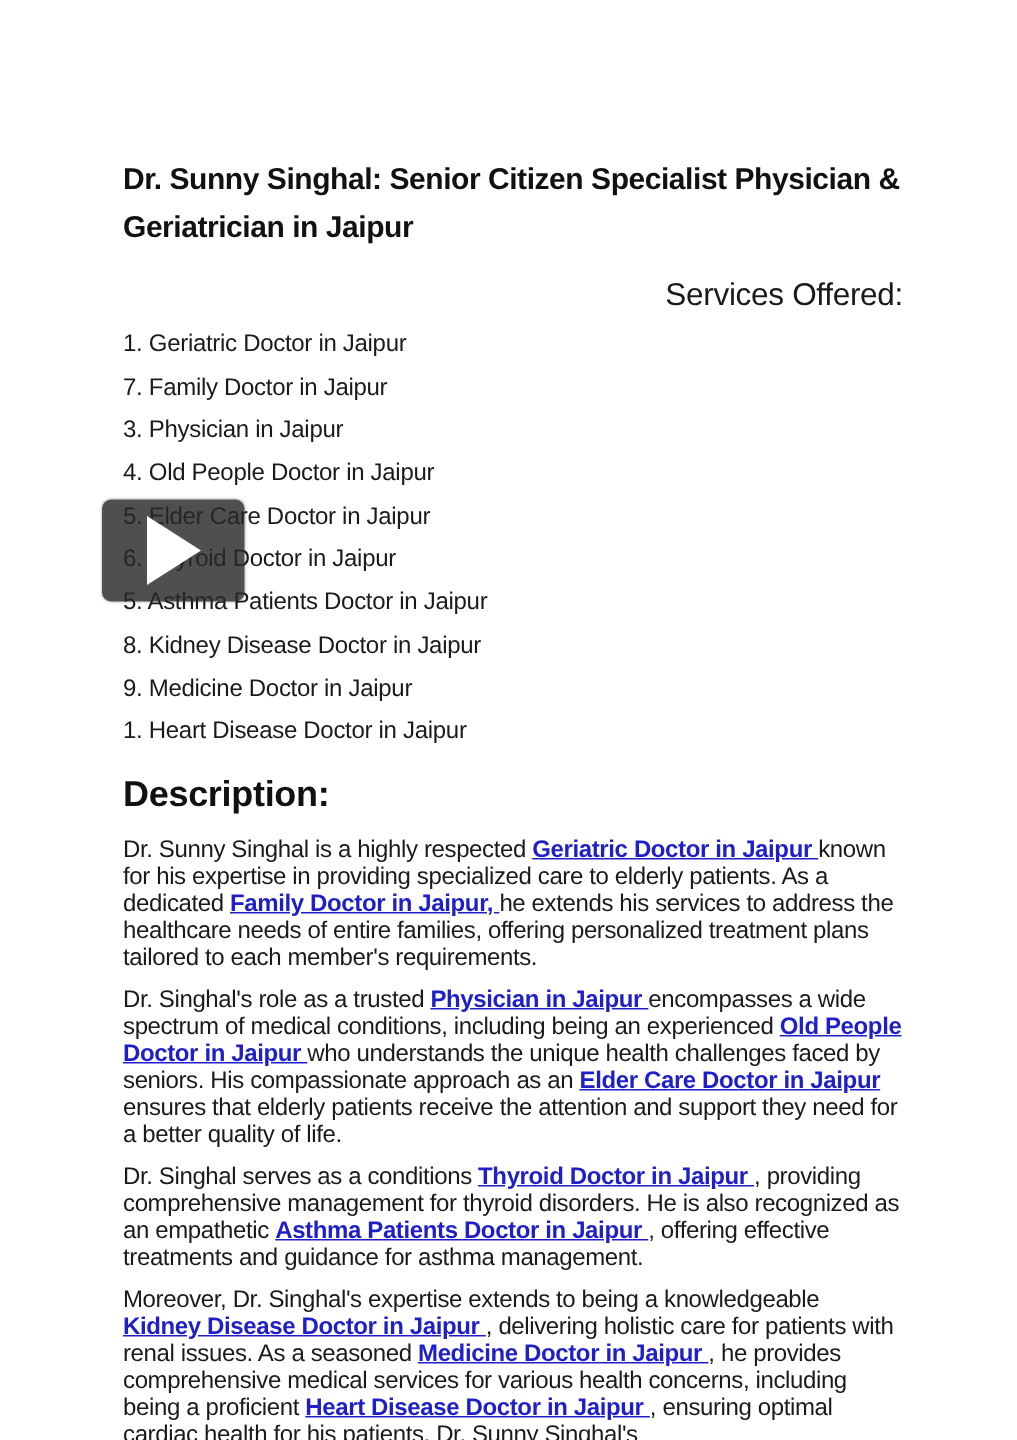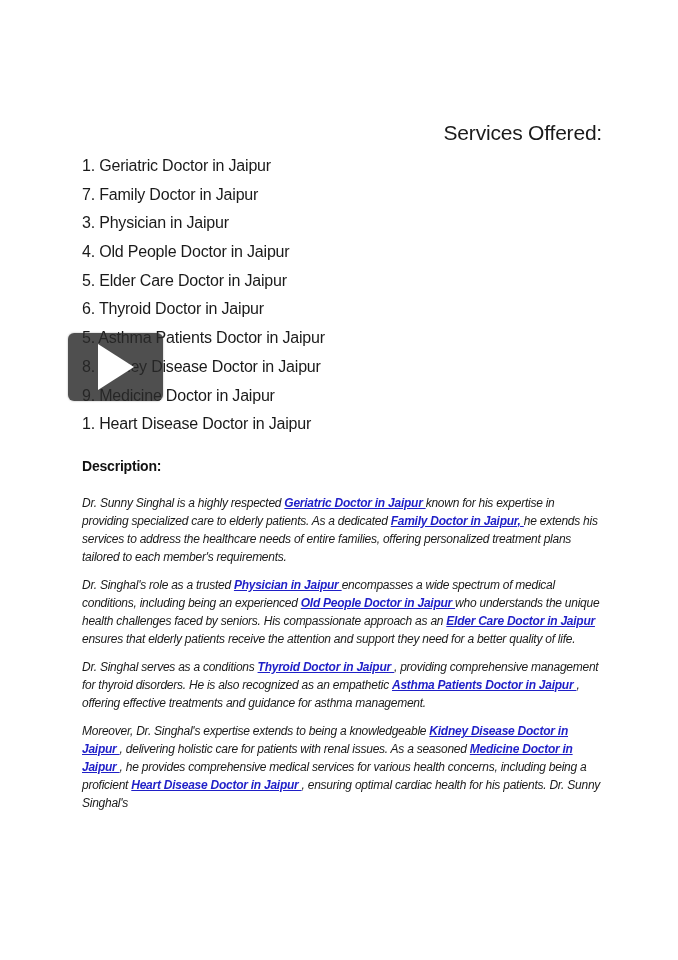--- a/index.html
+++ b/index.html
@@ -44,34 +44,33 @@
     padding: 0;
   }
   .services-list li {
     font-size: 16px;
     line-height: 14px;
     height: 28.7px;
     letter-spacing: -0.2px;
     color: #1a1a1a;
   }
   .desc-heading {
-    font-size: 14px;
+    font-size: 24px;
     font-weight: bold;
     margin: 6px 0 0 0;
     line-height: 28px;
     color: #111;
     letter-spacing: -0.2px;
   }
   .para {
-    font-size: 12px;
+    font-size: 16px;
     line-height: 18px;
     margin: 0;
     color: #1a1a1a;
     letter-spacing: -0.25px;
-    font-style: italic;
   }
   .para.first { margin-top: 14px; }
   .para + .para { margin-top: 10px; }
   .para a {
     color: #1f1fc8;
     font-weight: bold;
     text-decoration: underline;
   }
   .play-overlay {
     position: absolute;
@@ -87,20 +86,21 @@
   .play-overlay svg {
     position: absolute;
     left: 30px;
     top: 11px;
   }
 </style>
 </head>
 <body>
 
 <div class="page">
+  <h1 class="doc-title">Dr. Sunny Singhal: Senior Citizen Specialist Physician &amp; Geriatrician in Jaipur</h1>
 
   <h2 class="services-heading">Services Offered:</h2>
 
   <ul class="services-list">
     <li>1. Geriatric Doctor in Jaipur</li>
     <li>7. Family Doctor in Jaipur</li>
     <li>3. Physician in Jaipur</li>
     <li>4. Old People Doctor in Jaipur</li>
     <li>5. Elder Care Doctor in Jaipur</li>
     <li>6. Thyroid Doctor in Jaipur</li>

